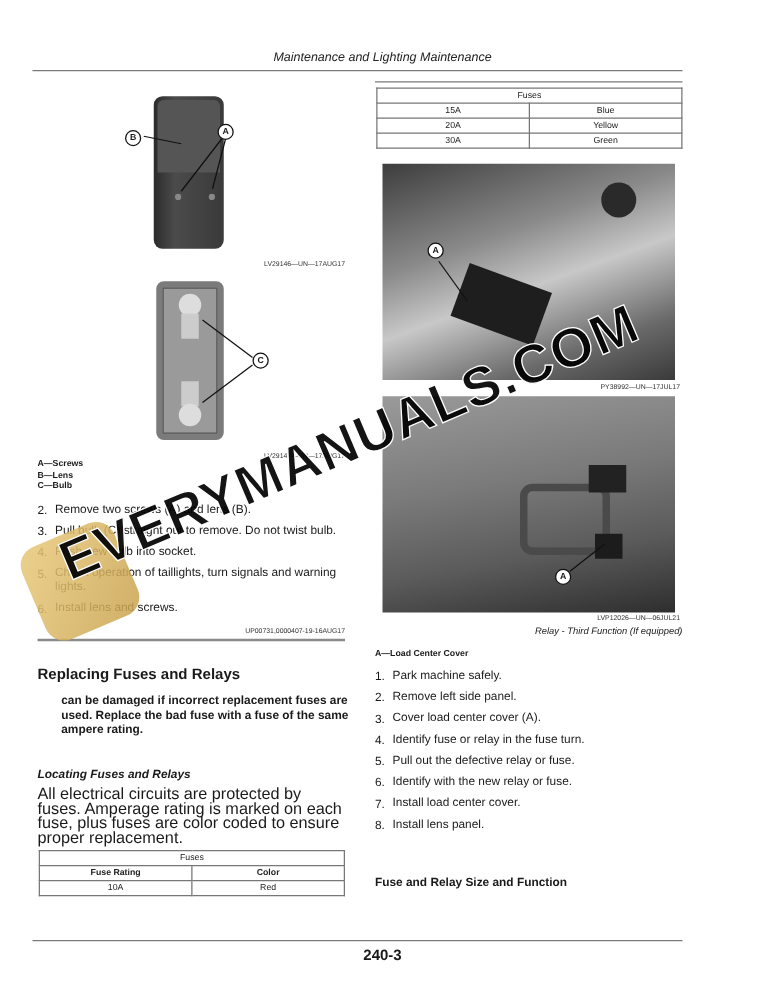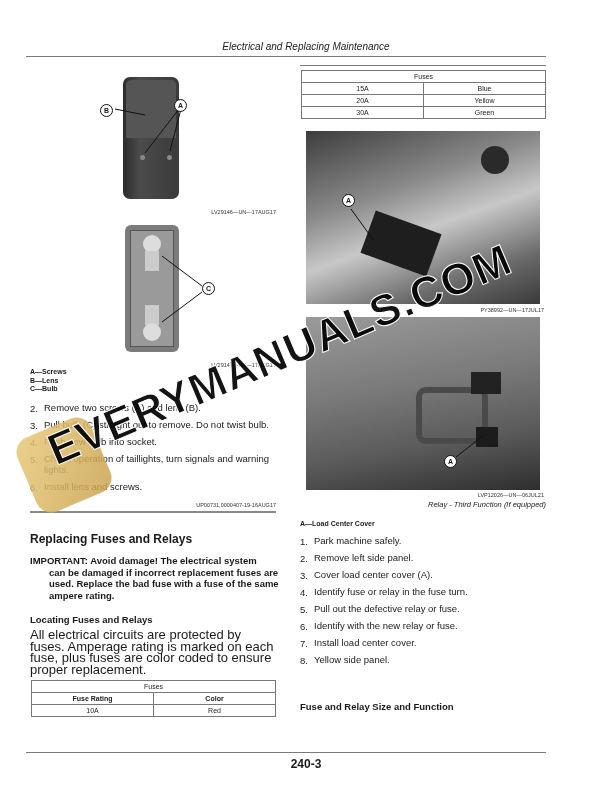--- a/index.html
+++ b/index.html
@@ -47,21 +47,21 @@
   }
   .wm-logo {
     left: 24px; top: 425px; width: 80px; height: 80px; border-radius: 16px;
     background: linear-gradient(135deg, #e8c97a 0%, #c9a24d 100%);
     opacity: 0.85; transform: rotate(-23deg);
   }
 </style>
 </head>
 <body>
 
-<div class="abs header-title">Electrical and Replacing Maintenance</div>
+<div class="abs header-title">Maintenance and Lighting Maintenance</div>
 <div class="abs rule" style="left:26px; top:56px; width:520px;"></div>
 
 <div class="abs" style="left:123px; top:77px; width:56px; height:122px;">
   <div style="position:absolute; inset:0; border-radius:7px; background:linear-gradient(90deg,#2b2b2b,#4b4b4b 30%,#3a3a3a);"></div>
   <div style="position:absolute; left:3px; top:3px; right:3px; height:58px; border-radius:5px 5px 0 0; background:#555;"></div>
   <div style="position:absolute; left:17px; top:78px; width:5px; height:5px; border-radius:50%; background:#888;"></div>
   <div style="position:absolute; left:44px; top:78px; width:5px; height:5px; border-radius:50%; background:#888;"></div>
 </div>
 <svg class="abs" style="left:95px; top:95px;" width="100" height="70">
   <line x1="20" y1="14" x2="50" y2="20" stroke="#111" stroke-width="1"></line>
@@ -112,24 +112,23 @@
   <li>
       <span class="num">6.</span>
       <span class="txt">Install lens and screws.</span>
     </li>
 </ul>
 <div class="abs caption-id" style="left:150px; width:126px; top:502px;">UP00731,0000407-19-16AUG17</div>
 <div class="abs" style="left:30px; top:511px; width:246px; height:2px; background:#8a8a8a;"></div>
 
 <div class="abs h2" style="left:30px; top:532px;">Replacing Fuses and Relays</div>
 <div class="abs important" style="left:30px; top:555px; width:250px;">
-  <span>IMPORTANT: Avoid damage! The electrical system</span>
   <span class="indent">can be damaged if incorrect replacement fuses are used. Replace the bad fuse with a fuse of the same ampere rating.</span>
 </div>
-<div class="abs h3" style="left:30px; top:614px;">Locating Fuses and Relays</div>
+<div class="abs h3" style="left:30px; top:614px;font-style:italic;">Locating Fuses and Relays</div>
 <div class="abs body-text" style="left:30px; top:629px; width:248px;">All electrical circuits are protected by fuses. Amperage rating is marked on each fuse, plus fuses are color coded to ensure proper replacement.</div>
 
 <table class="abs fuse" style="left:31px; top:680px; width:245px;">
   <tbody>
       <tr>
         <th colspan="2">Fuses</th>
       </tr>
   <tr>
     <th class="bold" style="width:50%;">Fuse Rating</th>
     <th class="bold">Color</th>
@@ -210,21 +209,21 @@
   <li>
       <span class="num">6.</span>
       <span class="txt">Identify with the new relay or fuse.</span>
     </li>
   <li>
       <span class="num">7.</span>
       <span class="txt">Install load center cover.</span>
     </li>
   <li>
       <span class="num">8.</span>
-      <span class="txt">Yellow side panel.</span>
+      <span class="txt">Install lens panel.</span>
     </li>
 </ul>
 <div class="abs h3" style="left:300px; top:677px;margin-top:24px;">Fuse and Relay Size and Function</div>
 
 <div class="abs rule" style="left:26px; top:752px; width:520px;"></div>
 <div class="abs" style="left:0; width:612px; top:757px; text-align:center; font-size:12px; font-weight:bold;">240-3</div>
 
 <div class="abs wm-logo"></div>
 <div class="abs watermark">EVERYMANUALS.COM</div>
 

